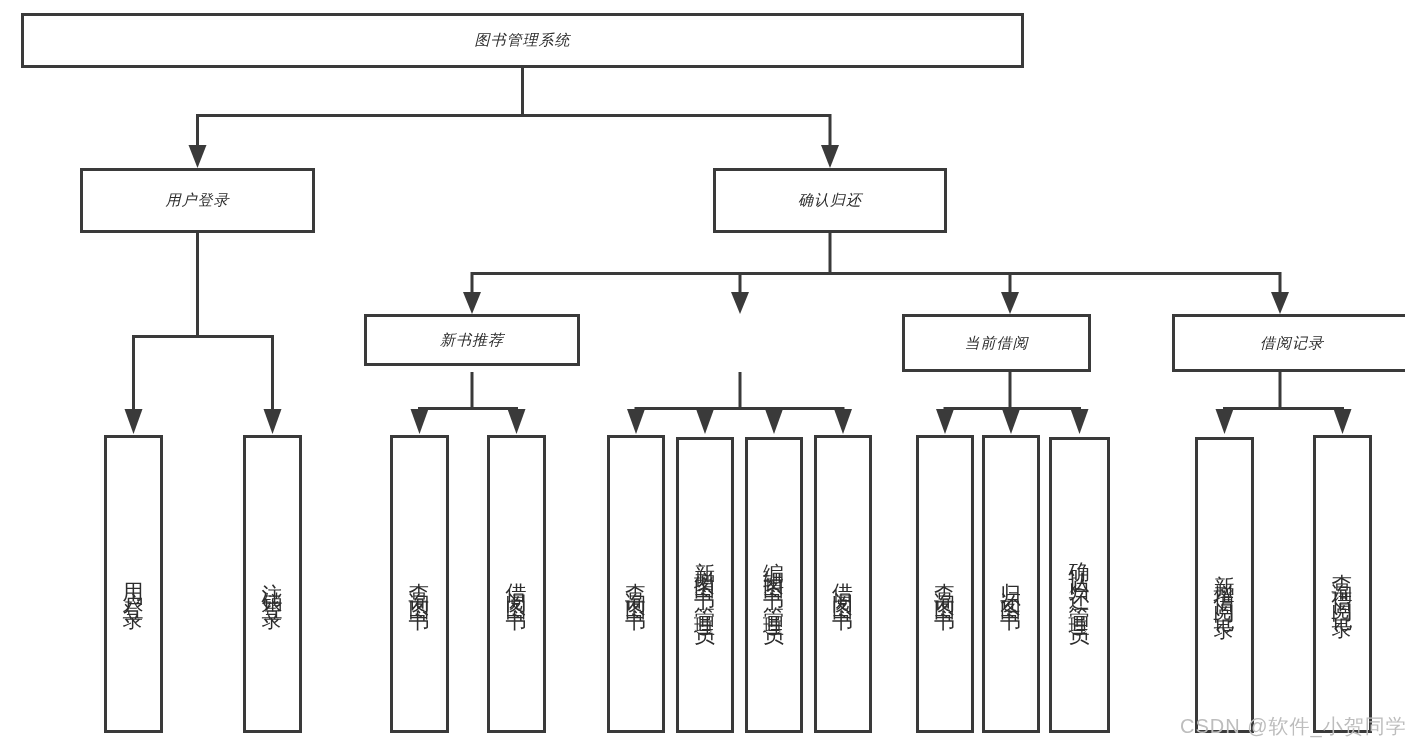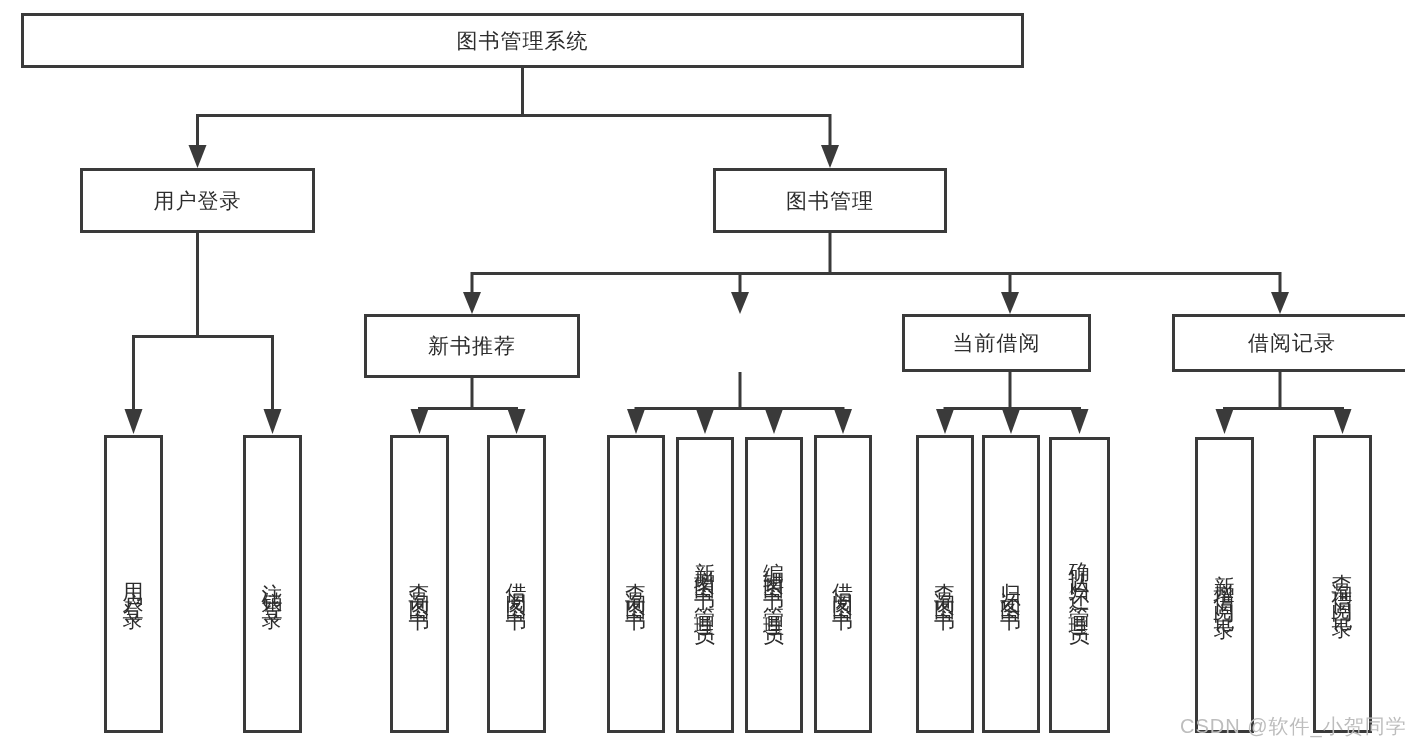--- a/index.html
+++ b/index.html
@@ -24,21 +24,21 @@
     position: absolute;
     background: #ffffff;
     border: 3px solid #3a3a3a;
     display: flex;
     align-items: center;
     justify-content: center;
     color: #2d2d2d;
     z-index: 2;
   }
 
-  .node-h { font-size: 21px; letter-spacing: 1px; }
+  .node-h { font-size: 15px; letter-spacing: 1px; font-style: italic; }
 
   .node-v { font-size: 21px; }
   .node-v .vtext {
     writing-mode: vertical-rl;
     text-orientation: mixed;
     letter-spacing: 9px;
     line-height: 1;
     white-space: nowrap;
   }
 
@@ -112,24 +112,24 @@
   </svg>
 
   <div class="node node-h" style="left:21px; top:13px; width:1003px; height:55px;">
     <span>图书管理系统</span>
   </div>
 
   <div class="node node-h" style="left:80px; top:168px; width:235px; height:65px;">
     <span>用户登录</span>
   </div>
   <div class="node node-h" style="left:713px; top:168px; width:234px; height:65px;">
-    <span>图书管理</span>
+    <span>确认归还</span>
   </div>
 
-  <div class="node node-h" style="left:364px; top:314px; width:216px; height:64px;align-items:center;">
+  <div class="node node-h" style="left:364px; top:314px; width:216px; height:52px;align-items:center;">
     <span>新书推荐</span>
   </div>
   <div class="node node-h" style="left:902px; top:314px; width:189px; height:58px;">
     <span>当前借阅</span>
   </div>
   <div class="node node-h" style="left:1172px; top:314px; width:240px; height:58px;">
     <span>借阅记录</span>
   </div>
 
   <div class="node node-v" style="left:104px; top:435px; width:59px; height:298px;">

